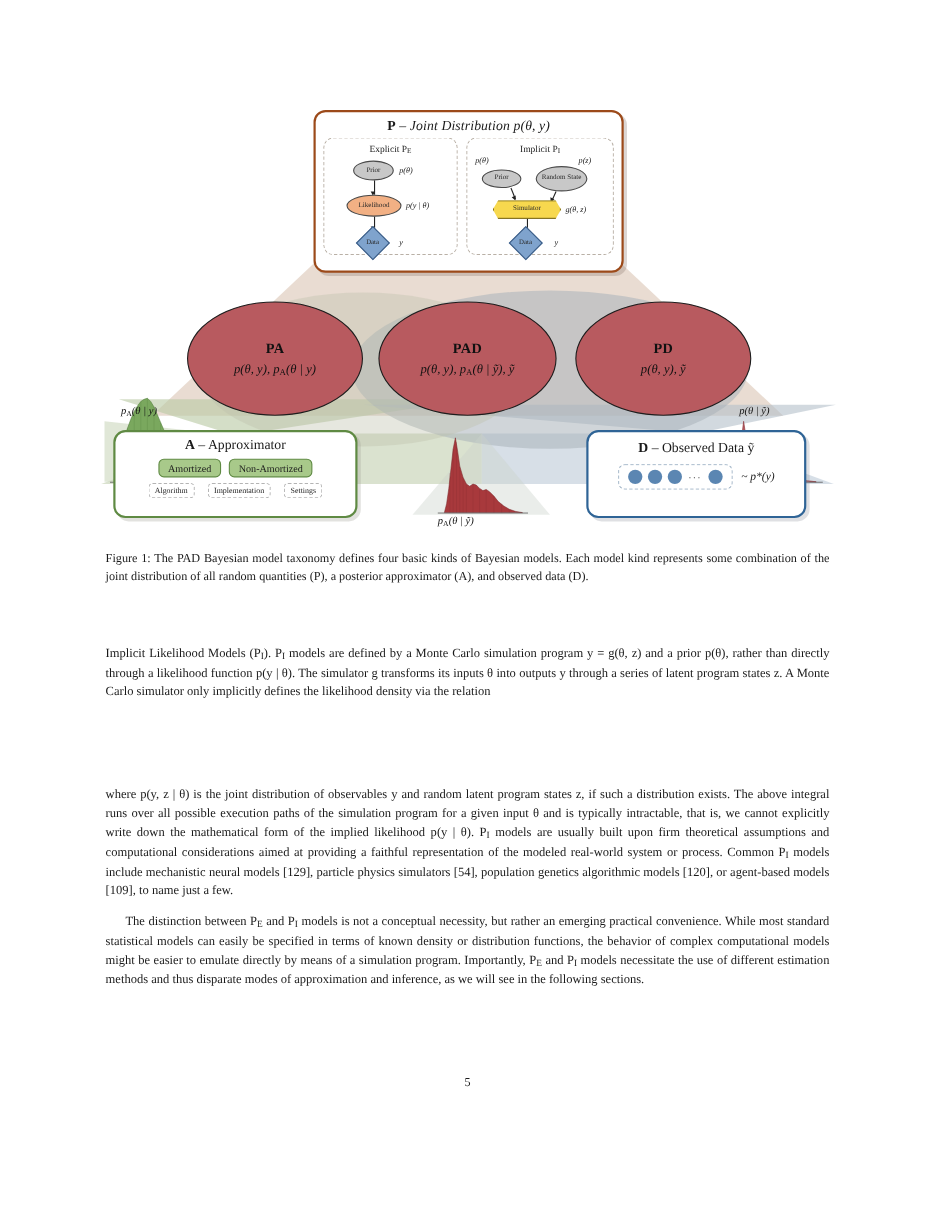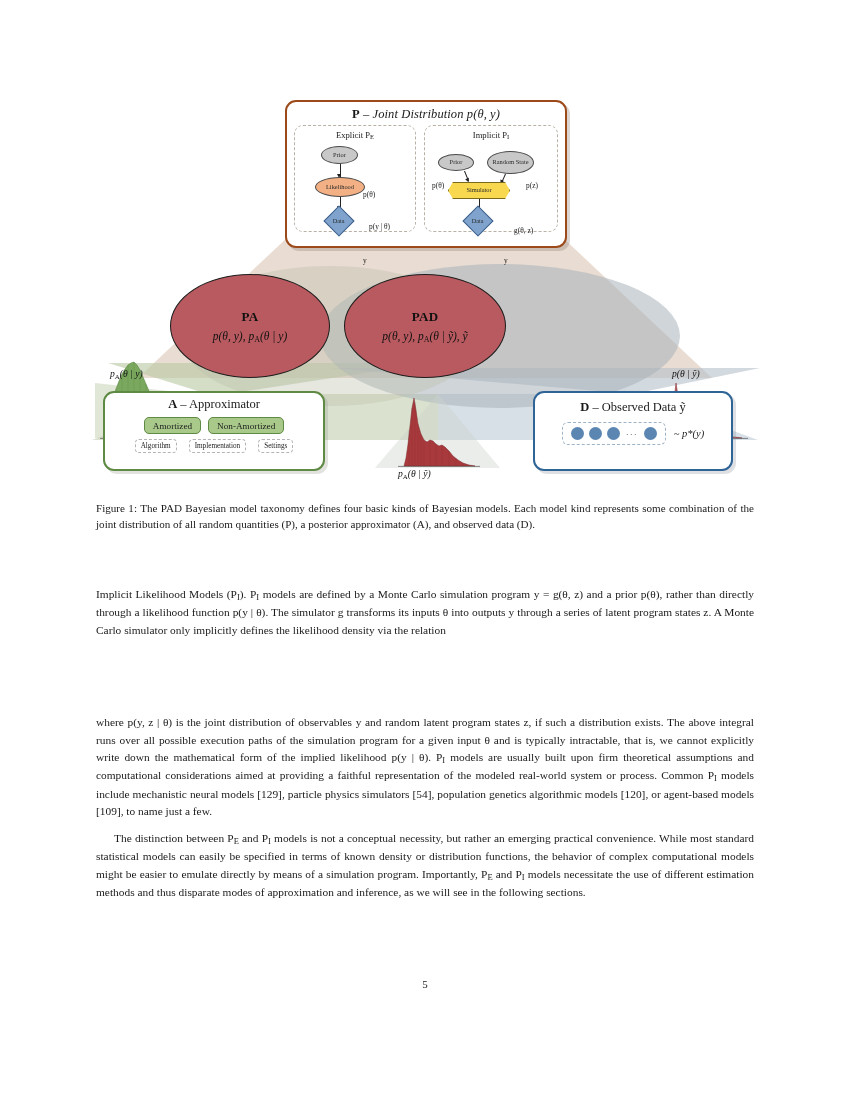--- a/index.html
+++ b/index.html
@@ -106,23 +106,23 @@
   }
   .diamond-node > span { transform: rotate(-45deg); display:block; }
   .hex-node {
     background: #f7d84e;
     border: 0.9px solid #7a6a1d;
     clip-path: polygon(8% 0%, 92% 0%, 100% 50%, 92% 100%, 8% 100%, 0% 50%);
   }
   .mlabel {
     position: absolute;
     font-size: 7.4px;
+    font-style: italic;
     white-space: nowrap;
     color: #1a1a1a;
-    margin-top: 40px;
   }
   .arrow {
     position: absolute;
     width: 0.9px;
     background: #222;
   }
   .arrow::after {
     content: "";
     position: absolute;
     left: -2.1px;
@@ -428,20 +428,24 @@
     <div class="model-ellipse" style="left:170px; top:196px; width:160px; height:104px;">
       <div class="model-name">PA</div>
       <div class="model-formula"><span>p(θ, y), p</span><span class="sub">A</span><span>(θ | y)</span></div>
     </div>
 
     <div class="model-ellipse" style="left:344px; top:196px; width:162px; height:104px;">
       <div class="model-name">PAD</div>
       <div class="model-formula"><span>p(θ, y), p</span><span class="sub">A</span><span>(θ | ỹ), ỹ</span></div>
     </div>
 
+    <div class="model-ellipse" style="left:523px; top:196px; width:160px; height:104px;">
+      <div class="model-name">PD</div>
+      <div class="model-formula"><span>p(θ, y), ỹ</span><span class="sub"></span><span></span></div>
+    </div>
 
     <div class="dist-label" style="left:110px; top:290px;">
       <span>p</span><span class="sub">A</span><span>(θ | y)</span>
     </div>
     <div class="dist-label" style="left:398px; top:390px;">
       <span>p</span><span class="sub">A</span><span>(θ | ỹ)</span>
     </div>
     <div class="dist-label" style="left:672px; top:290px;">p(θ | ỹ)</div>
 
     <div class="a-box">

